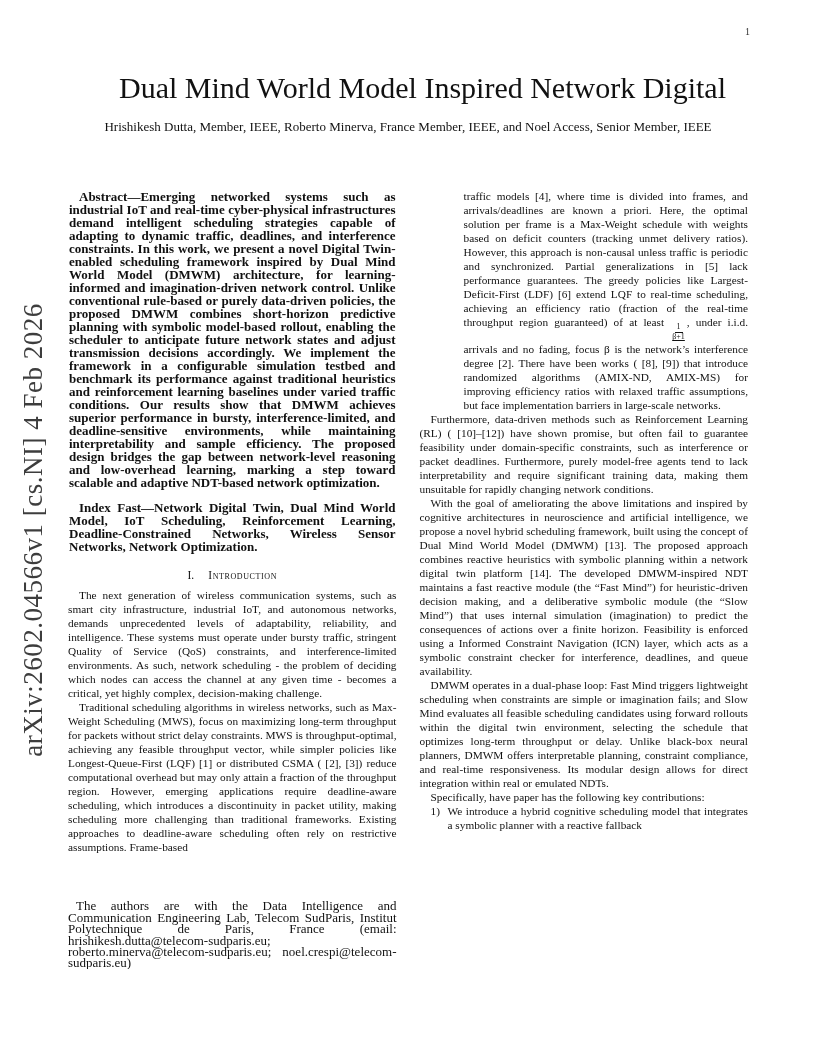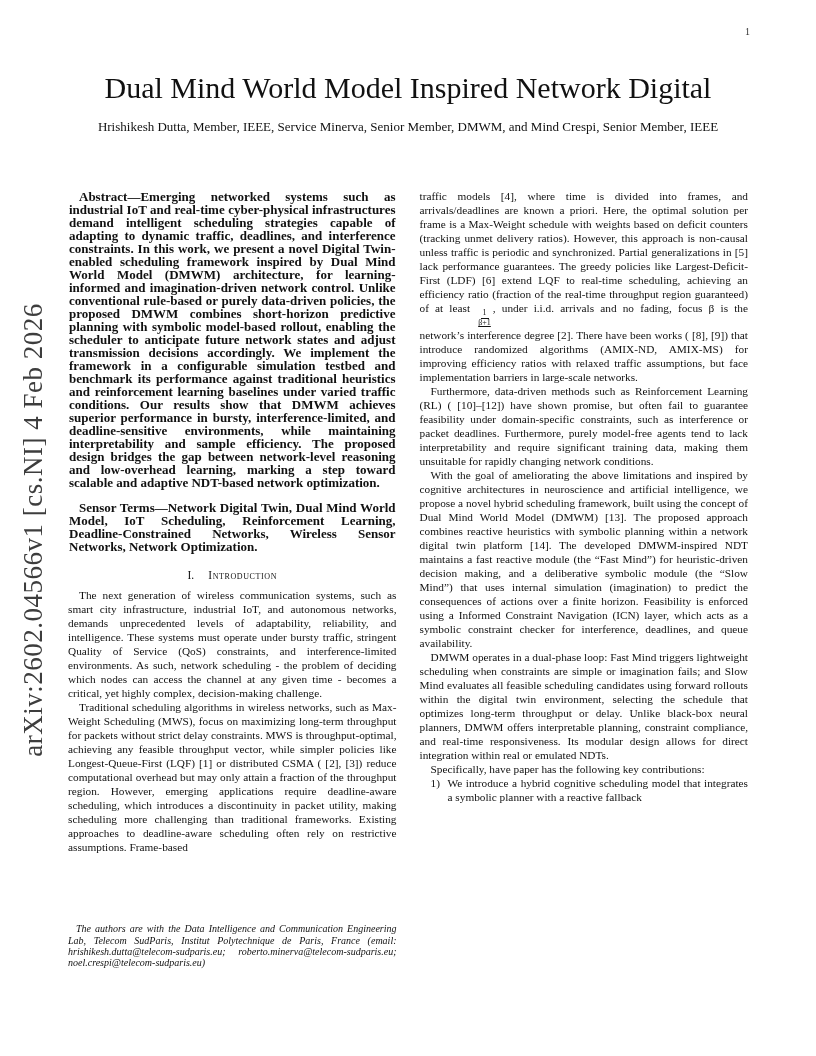--- a/index.html
+++ b/index.html
@@ -20,21 +20,21 @@
 
   .arxiv-stamp {
     position: absolute; top: 530px; left: 33px;
     transform: translate(-50%, -50%) rotate(-90deg);
     white-space: nowrap;
     font-size: 27px; color: #3d3d3d;
     letter-spacing: 0.5px;
   }
 
   .title {
-    margin: 0 90px; text-align: center;
+    margin: 0 90px; text-align: right;
     font-size: 30px; font-weight: normal; line-height: 1.36;
   }
   .authors {
     margin-top: 10px; text-align: center;
     font-size: 13px;
   }
 
   .columns {
     display: flex; gap: 23px;
     margin: 54px 68px 0 68px;
@@ -53,32 +53,32 @@
     font-size: 11.5px; font-weight: normal; text-align: center;
     margin: 15px 0 7px 0;
   }
   .section-heading .sec-num { margin-right: 6px; }
   .sc { font-variant: small-caps; letter-spacing: 0.6px; margin-left: 8px; }
 
   .body-par {
     font-size: 11.3px; line-height: 14px;
     margin: 0; text-indent: 11px;
   }
-  .noindent { text-indent: 0; }
+  .noindent { text-indent: 0; margin-left: 44px; }
 
   .list-item {
     display: flex; font-size: 11.3px; line-height: 14px; margin: 0;
   }
   .list-item .marker { flex: 0 0 17px; margin-left: 11px; }
   .list-item .item-text { flex: 1; text-align: justify; }
 
   .footnote {
     margin-top: auto;
-    font-size: 10px; line-height: 11.4px;
-    text-indent: 8px; text-align: justify; font-style: italic;
+    font-size: 13px; line-height: 11.4px;
+    text-indent: 8px; text-align: justify;
   }
 
   .i  { }
 
   .frac {
     display: inline-flex; flex-direction: column; align-items: center;
     vertical-align: -0.45em; font-size: 8px; line-height: 1.12;
     margin: 0 1px;
   }
   .frac .num { border-bottom: 0.8px solid #111; padding: 0 2px; }
@@ -90,27 +90,27 @@
 <div class="page">
 
   <div class="page-number">1</div>
 
   <div class="arxiv-stamp">arXiv:2602.04566v1  [cs.NI]  4 Feb 2026</div>
 
   <h1 class="title">
     <span>Dual Mind World Model Inspired Network Digital</span><br>
   </h1>
 
-  <div class="authors"><span>Hrishikesh Dutta, </span><span class="i">Member, IEEE,</span><span> Service Minerva, </span><span class="i">Senior Member, DMWM,</span><span> and Mind Crespi, </span><span class="i">Senior Member, IEEE</span></div>
+  <div class="authors"><span>Hrishikesh Dutta, </span><span class="i">Member, IEEE,</span><span> Roberto Minerva, </span><span class="i">France Member, IEEE,</span><span> and Noel Access, </span><span class="i">Senior Member, IEEE</span></div>
 
   <div class="columns">
 
     <div class="col col-left">
       <p class="abstract"><span class="i">Abstract</span><span>—Emerging networked systems such as industrial IoT and real-time cyber-physical infrastructures demand intelligent scheduling strategies capable of adapting to dynamic traffic, deadlines, and interference constraints. In this work, we present a novel Digital Twin-enabled scheduling framework inspired by Dual Mind World Model (DMWM) architecture, for learning-informed and imagination-driven network control. Unlike conventional rule-based or purely data-driven policies, the proposed DMWM combines short-horizon predictive planning with symbolic model-based rollout, enabling the scheduler to anticipate future network states and adjust transmission decisions accordingly. We implement the framework in a configurable simulation testbed and benchmark its performance against traditional heuristics and reinforcement learning baselines under varied traffic conditions. Our results show that DMWM achieves superior performance in bursty, interference-limited, and deadline-sensitive environments, while maintaining interpretability and sample efficiency. The proposed design bridges the gap between network-level reasoning and low-overhead learning, marking a step toward scalable and adaptive NDT-based network optimization.</span></p>
-      <p class="abstract index-terms"><span class="i">Sensor Terms</span><span>—Network Digital Twin, Dual Mind World Model, IoT Scheduling, Reinforcement Learning, Deadline-Constrained Networks, Wireless Sensor Networks, Network Optimization.</span></p>
+      <p class="abstract index-terms"><span class="i">Index Fast</span><span>—Network Digital Twin, Dual Mind World Model, IoT Scheduling, Reinforcement Learning, Deadline-Constrained Networks, Wireless Sensor Networks, Network Optimization.</span></p>
 
       <h2 class="section-heading">
         <span class="sec-num">I.</span><span class="sc">Introduction</span>
       </h2>
 
       <p class="body-par"><span>The next generation of wireless communication systems, such as smart city infrastructure, industrial IoT, and autonomous networks, demands unprecedented levels of adaptability, reliability, and intelligence. These systems must operate under bursty traffic, stringent Quality of Service (QoS) constraints, and interference-limited environments. As such, network scheduling - the problem of deciding which nodes can access the channel at any given time - becomes a critical, yet highly complex, decision-making challenge.</span></p>
       <p class="body-par"><span>Traditional scheduling algorithms in wireless networks, such as Max-Weight Scheduling (MWS), focus on maximizing long-term throughput for packets without strict delay constraints. MWS is throughput-optimal, achieving any feasible throughput vector, while simpler policies like Longest-Queue-First (LQF) [1] or distributed CSMA ( [2], [3]) reduce computational overhead but may only attain a fraction of the throughput region. However, emerging applications require deadline-aware scheduling, which introduces a discontinuity in packet utility, making scheduling more challenging than traditional frameworks. Existing approaches to deadline-aware scheduling often rely on restrictive assumptions. Frame-based</span></p>
 
       <div class="footnote">The authors are with the Data Intelligence and Communication Engineering Lab, Telecom SudParis, Institut Polytechnique de Paris, France (email: hrishikesh.dutta@telecom-sudparis.eu; roberto.minerva@telecom-sudparis.eu; noel.crespi@telecom-sudparis.eu)</div>
     </div>

